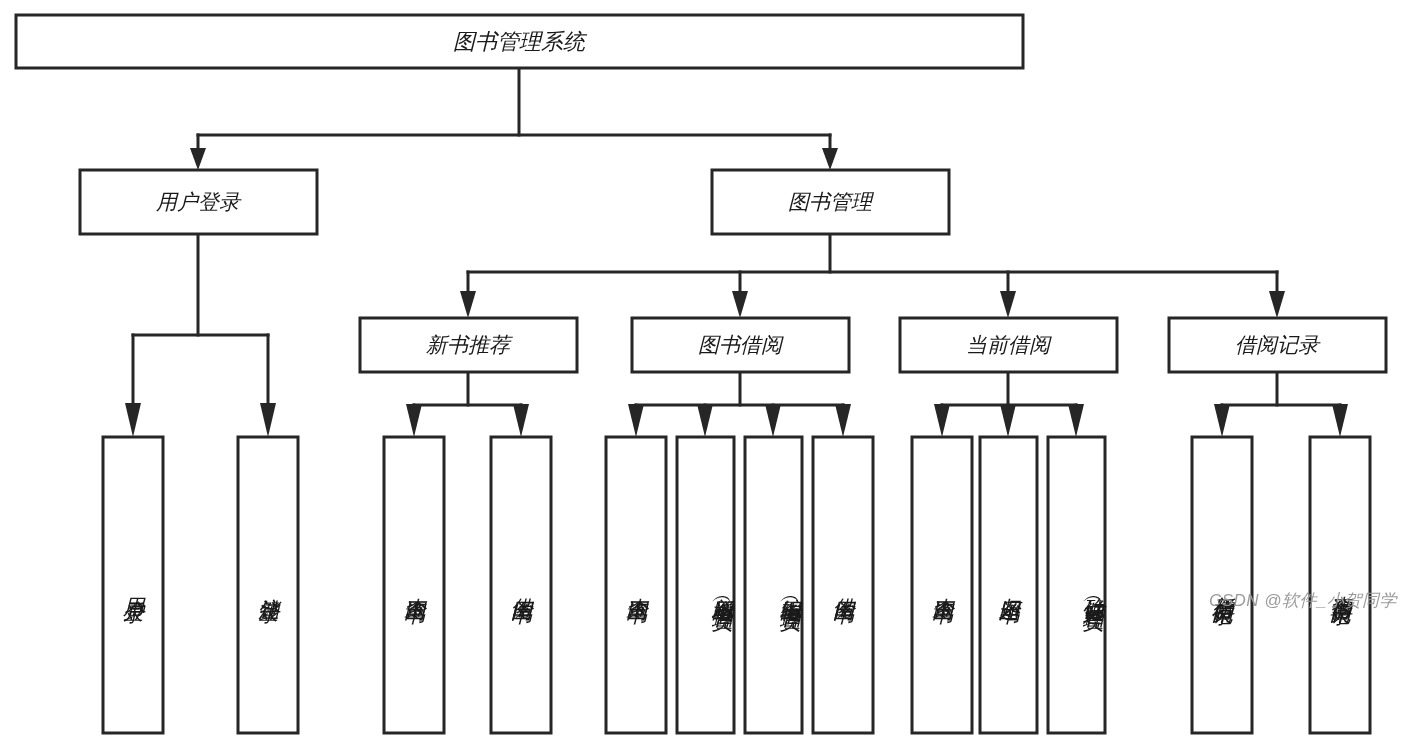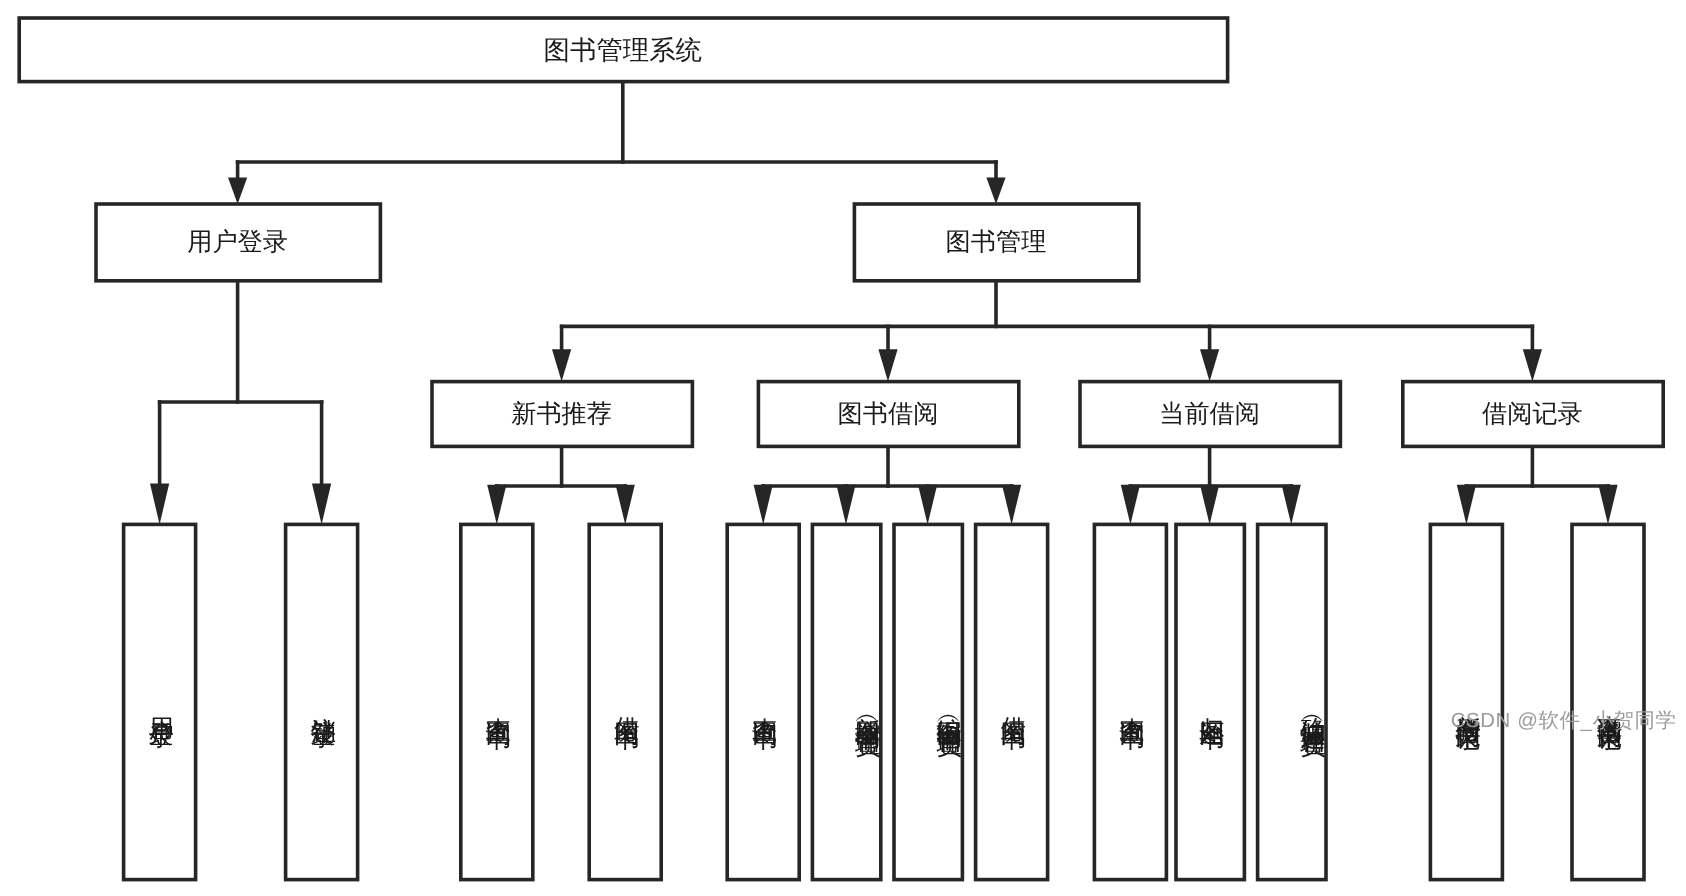--- a/index.html
+++ b/index.html
@@ -11,20 +11,21 @@
     width: 1405px;
     height: 747px;
     font-family: "Liberation Sans", "DejaVu Sans", sans-serif;
     overflow: hidden;
     position: relative;
   }
   #diagram-root {
     position: relative;
     width: 1405px;
     height: 618px;
+    font-style: italic;
   }
   svg#tree-svg {
     position: absolute;
     left: 0;
     top: 0;
     width: 1405px;
     height: 747px;
     display: block;
   }
   .node-box {

